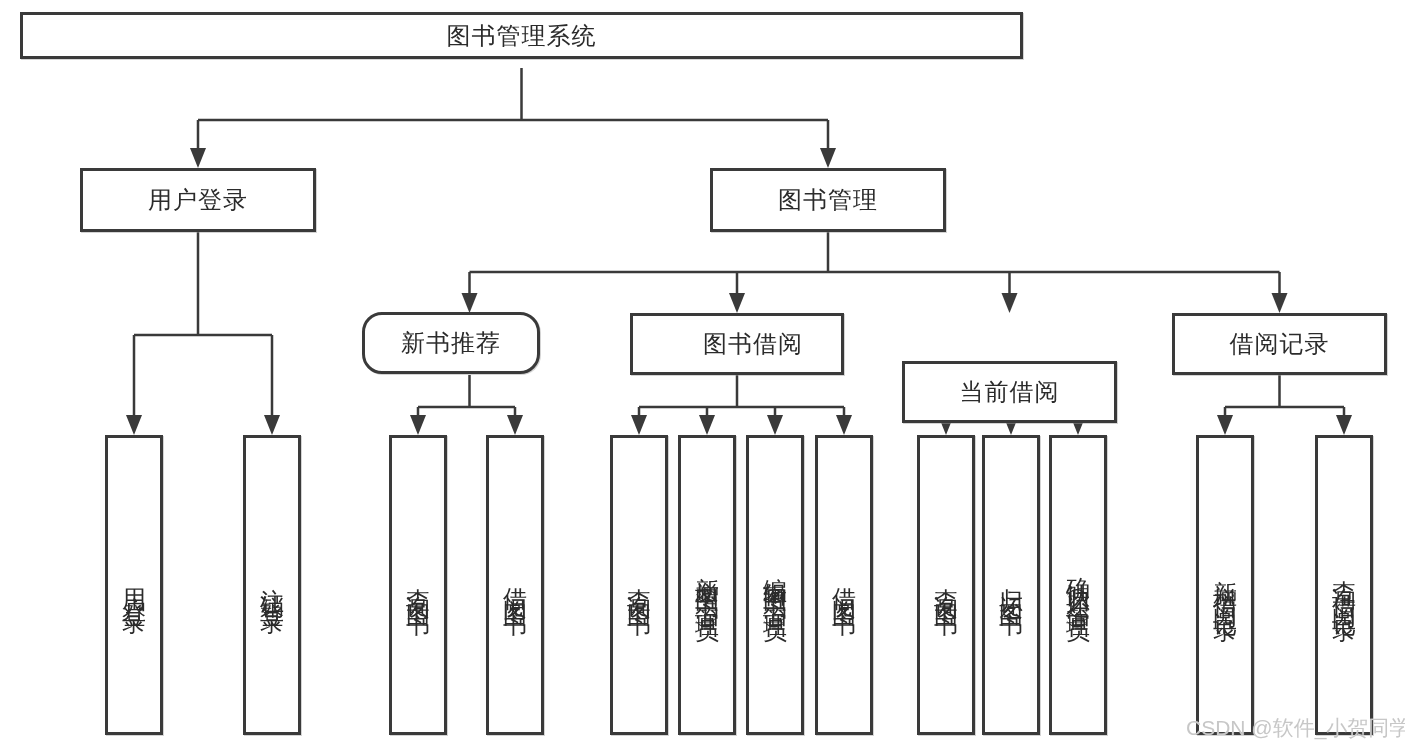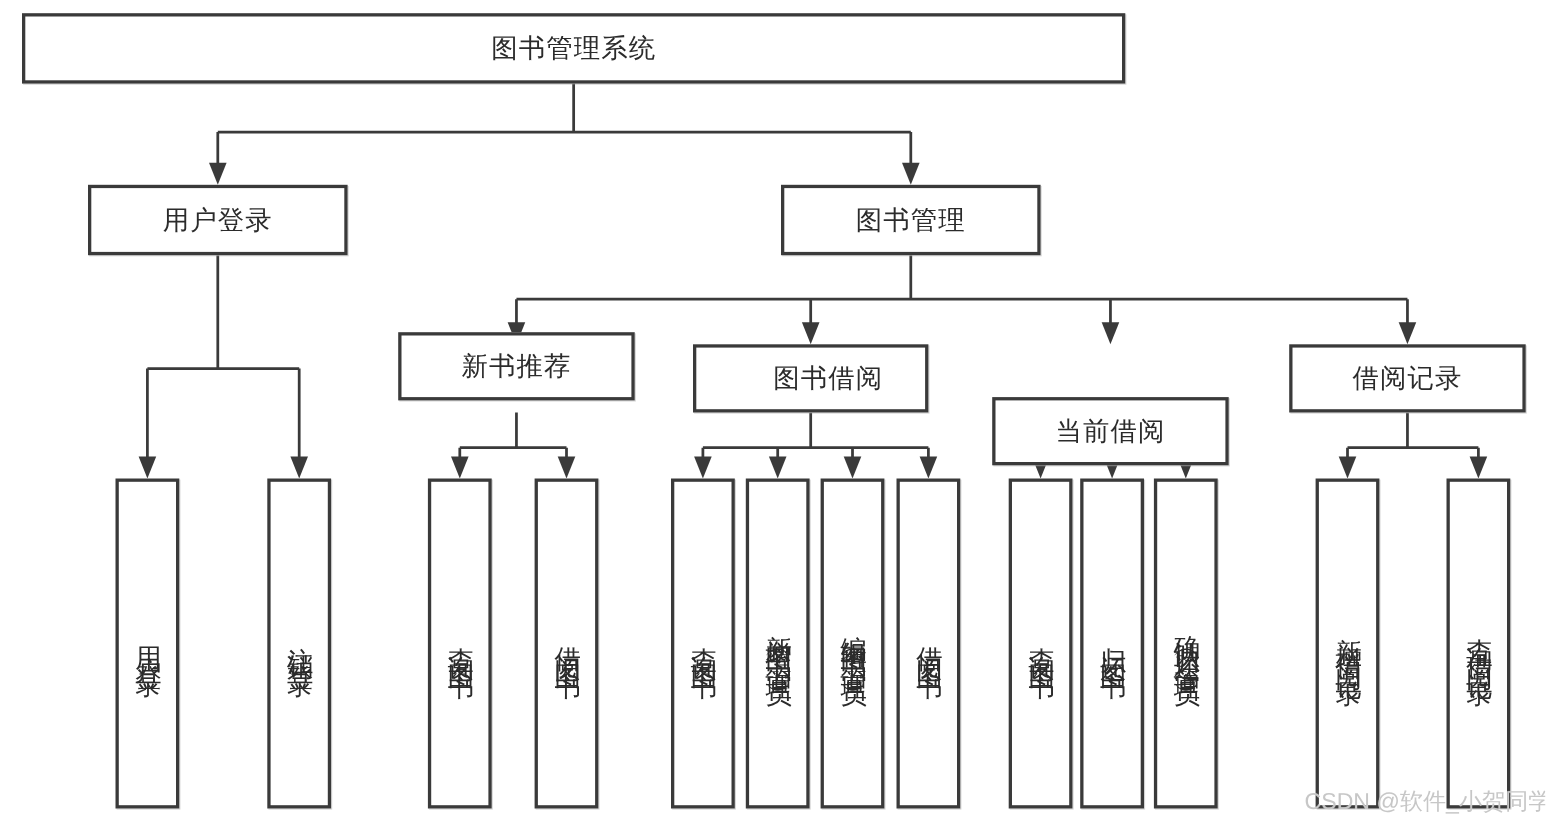--- a/index.html
+++ b/index.html
@@ -69,32 +69,32 @@
       <polygon points="767,415 783,415 775,435"></polygon>
       <polygon points="836,415 852,415 844,435"></polygon>
       <polygon points="938,415 954,415 946,435"></polygon>
       <polygon points="1003,415 1019,415 1011,435"></polygon>
       <polygon points="1070,415 1086,415 1078,435"></polygon>
       <polygon points="1217,415 1233,415 1225,435"></polygon>
       <polygon points="1336,415 1352,415 1344,435"></polygon>
     </g>
   </svg>
 
-  <div class="node" style="left:20px;top:12px;width:1003px;height:64px;">
+  <div class="node" style="left:20px;top:12px;width:1003px;height:47px;">
     <span class="hlabel">图书管理系统</span>
   </div>
 
   <div class="node" style="left:80px;top:168px;width:236px;height:64px;">
     <span class="hlabel">用户登录</span>
   </div>
   <div class="node" style="left:710px;top:168px;width:236px;height:64px;">
     <span class="hlabel">图书管理</span>
   </div>
 
-  <div class="node" style="left:362px;top:302px;width:215px;height:62px;">
+  <div class="node" style="left:362px;top:312px;width:178px;height:62px;border-radius:20px;">
     <span class="hlabel">新书推荐</span>
   </div>
   <div class="node" style="left:630px;top:313px;width:214px;height:62px;padding-left:32px;">
     <span class="hlabel">图书借阅</span>
   </div>
   <div class="node" style="left:902px;top:313px;width:215px;height:62px;margin-top:48px;">
     <span class="hlabel">当前借阅</span>
   </div>
   <div class="node" style="left:1172px;top:313px;width:215px;height:62px;">
     <span class="hlabel">借阅记录</span>

